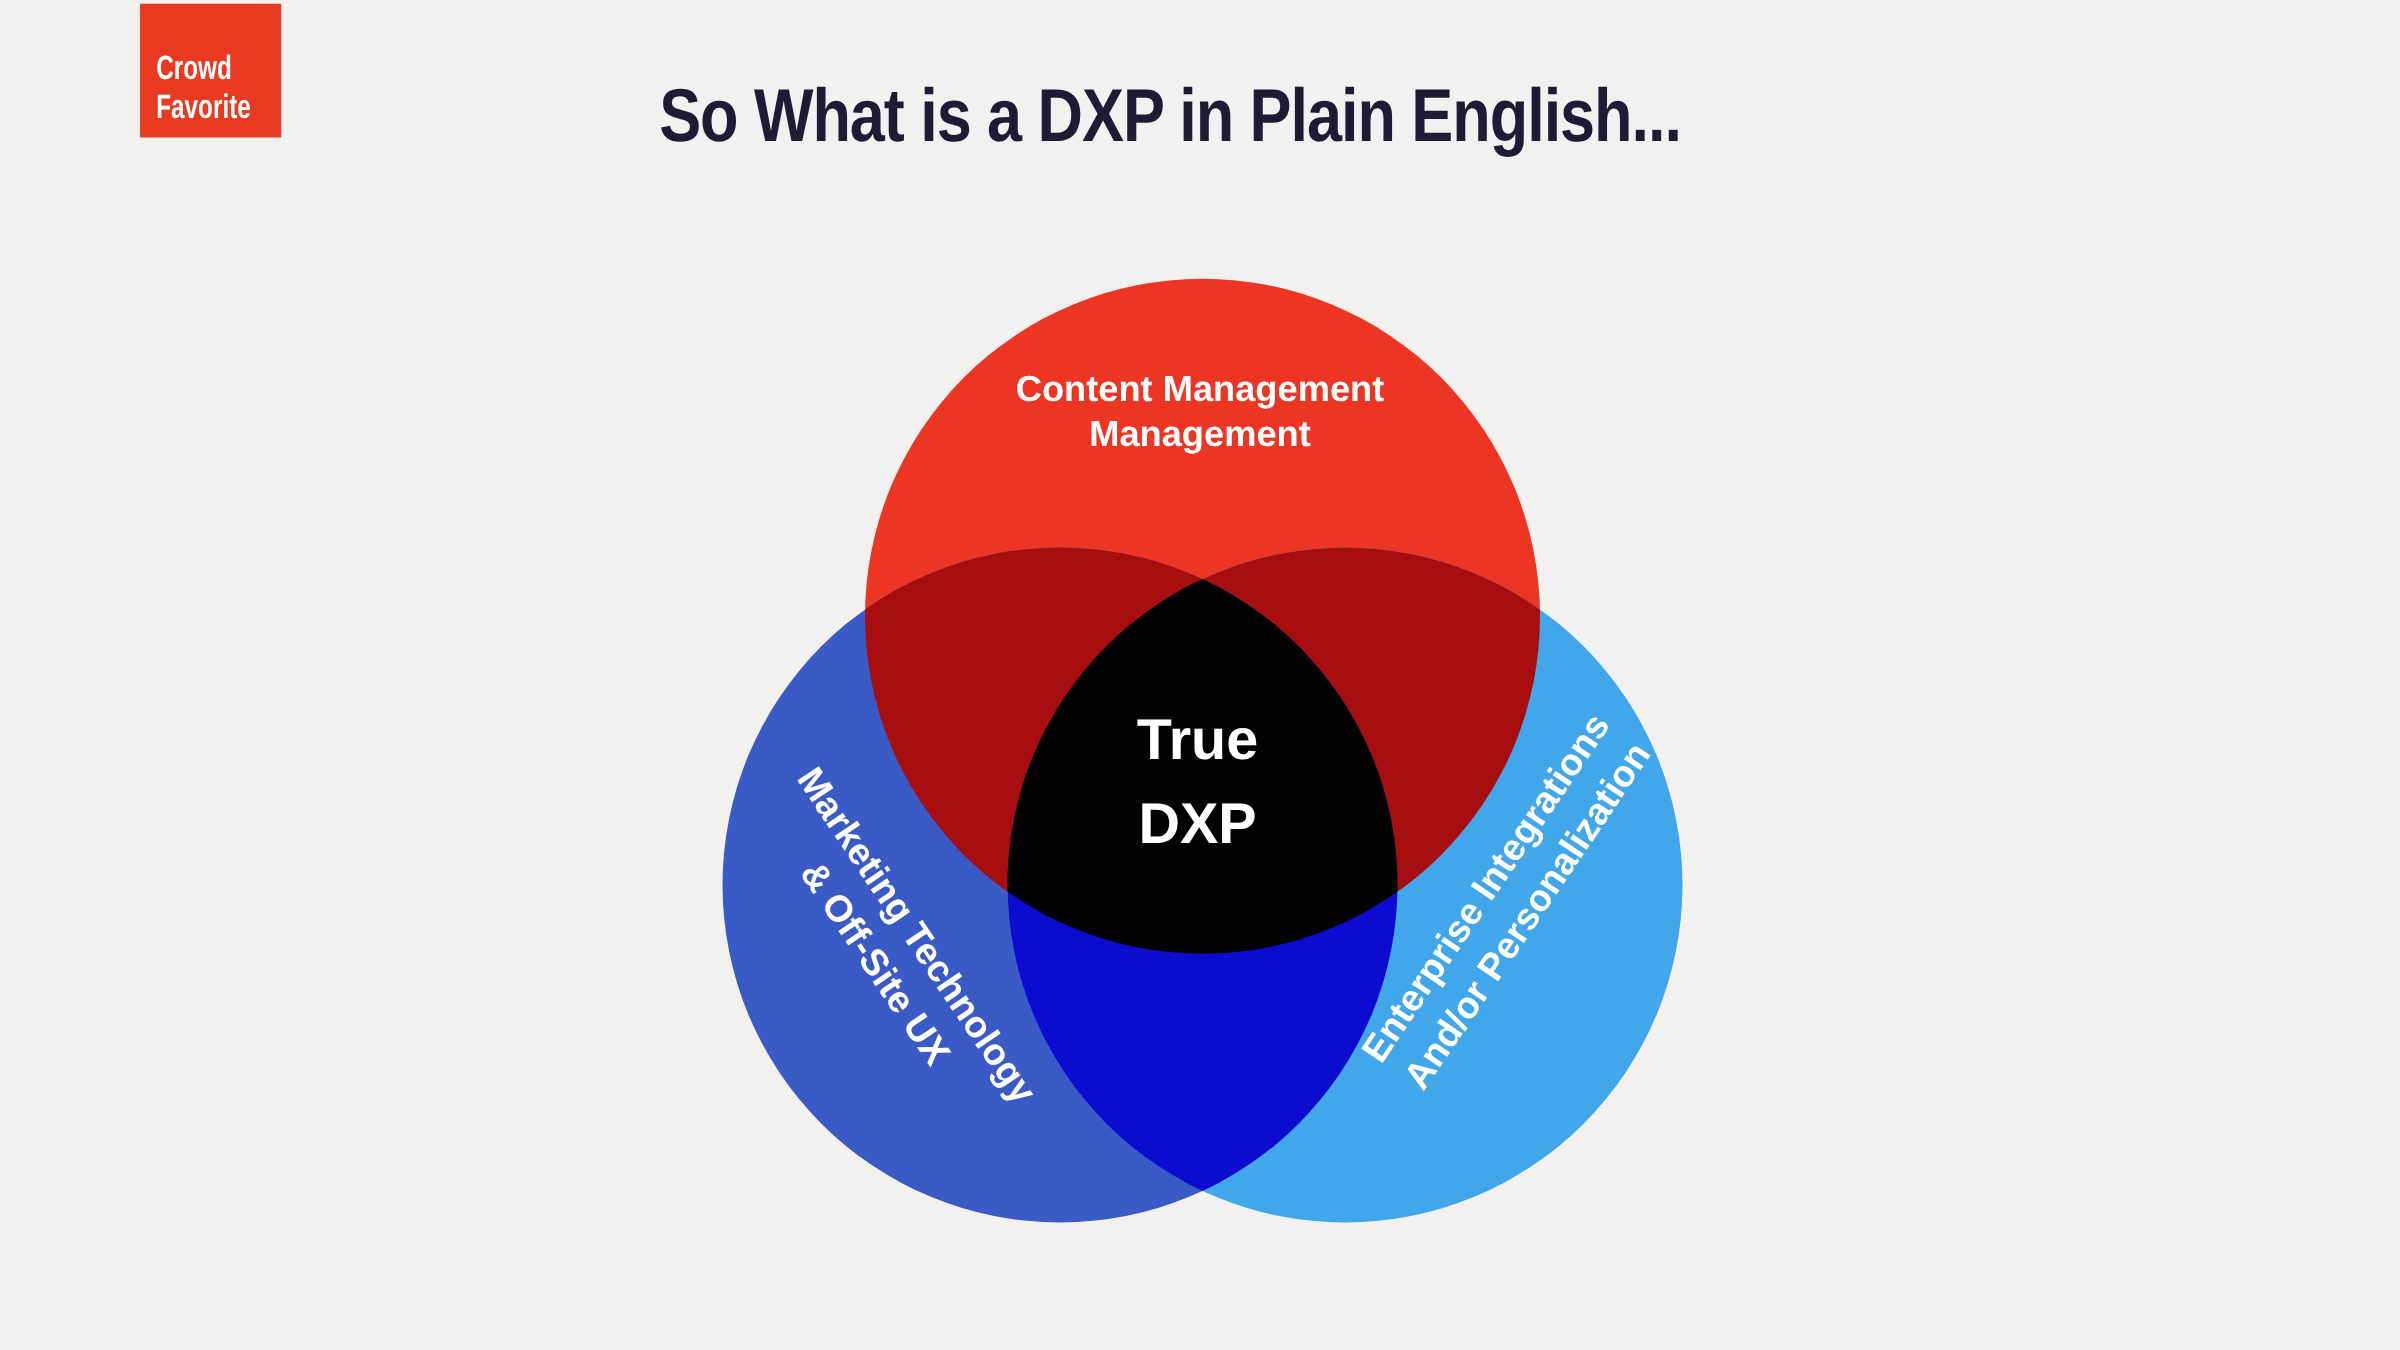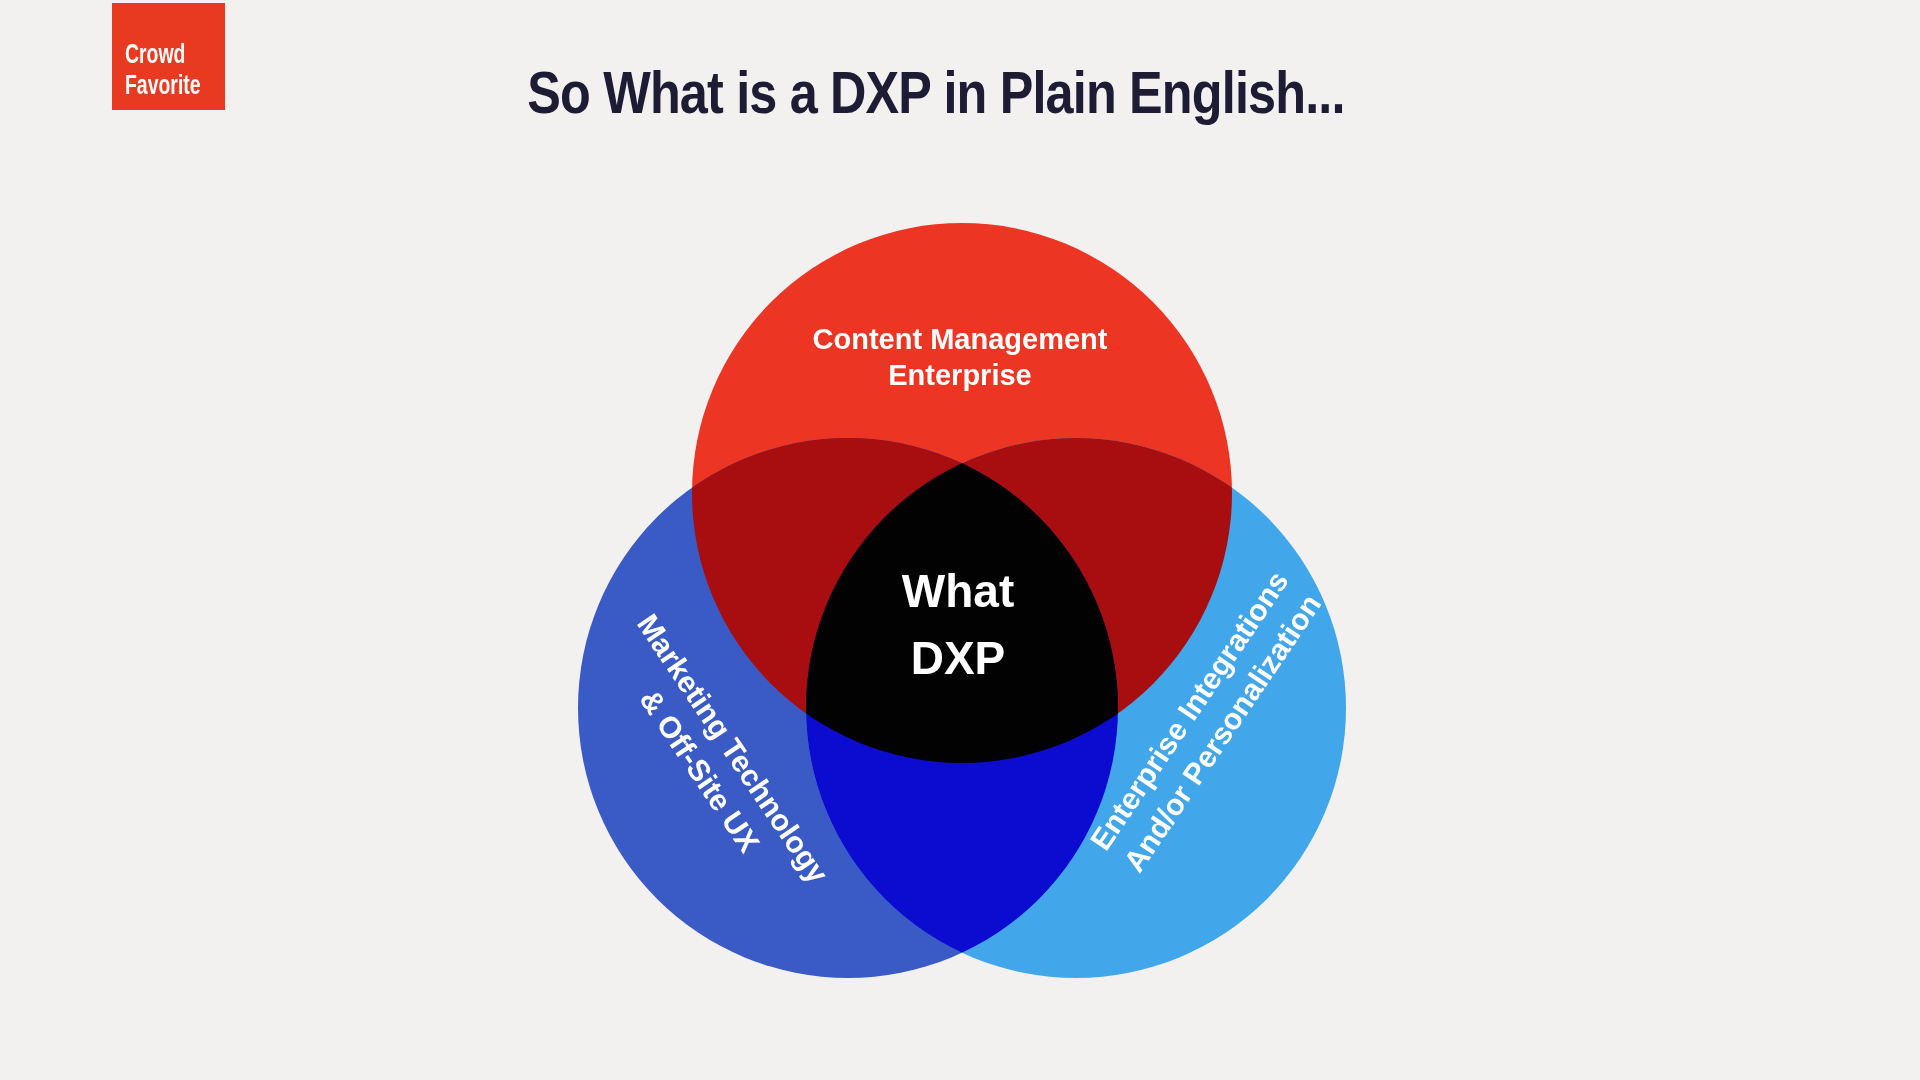--- a/index.html
+++ b/index.html
@@ -66,21 +66,20 @@
     font-weight: 700;
     text-align: center;
     white-space: nowrap;
   }
   .label-top {
     left: 960px;
     top: 330px;
     transform: translate(-50%, -50%);
     font-size: 29px;
     line-height: 36px;
-    margin-top: 27px;
   }
   .label-center {
     left: 958px;
     top: 625px;
     transform: translate(-50%, -50%);
     font-size: 46px;
     line-height: 67px;
   }
   .label-left {
     left: 716px;
@@ -137,25 +136,25 @@
 
     <g clip-path="url(#clipRed)">
       <g clip-path="url(#clipBlue)">
         <circle cx="1076" cy="708" r="270" fill="#020202"></circle>
       </g>
     </g>
   </svg>
 
   <div class="venn-label label-top">
     <div>Content Management</div>
-    <div>Enterprise</div>
+    <div>Management</div>
   </div>
 
   <div class="venn-label label-center">
-    <div>What</div>
+    <div>True</div>
     <div>DXP</div>
   </div>
 
   <div class="venn-label label-left">
     <div>Marketing Technology</div>
     <div>&amp; Off-Site UX</div>
   </div>
 
   <div class="venn-label label-right">
     <div>Enterprise Integrations</div>

